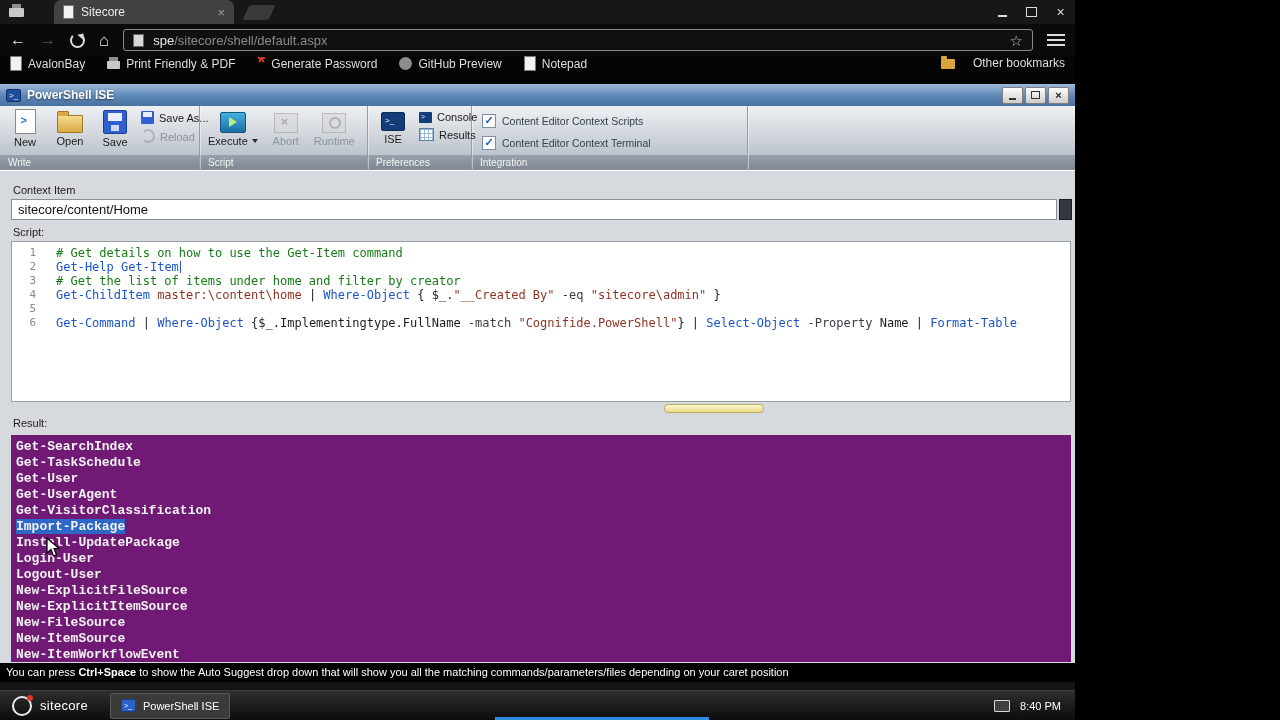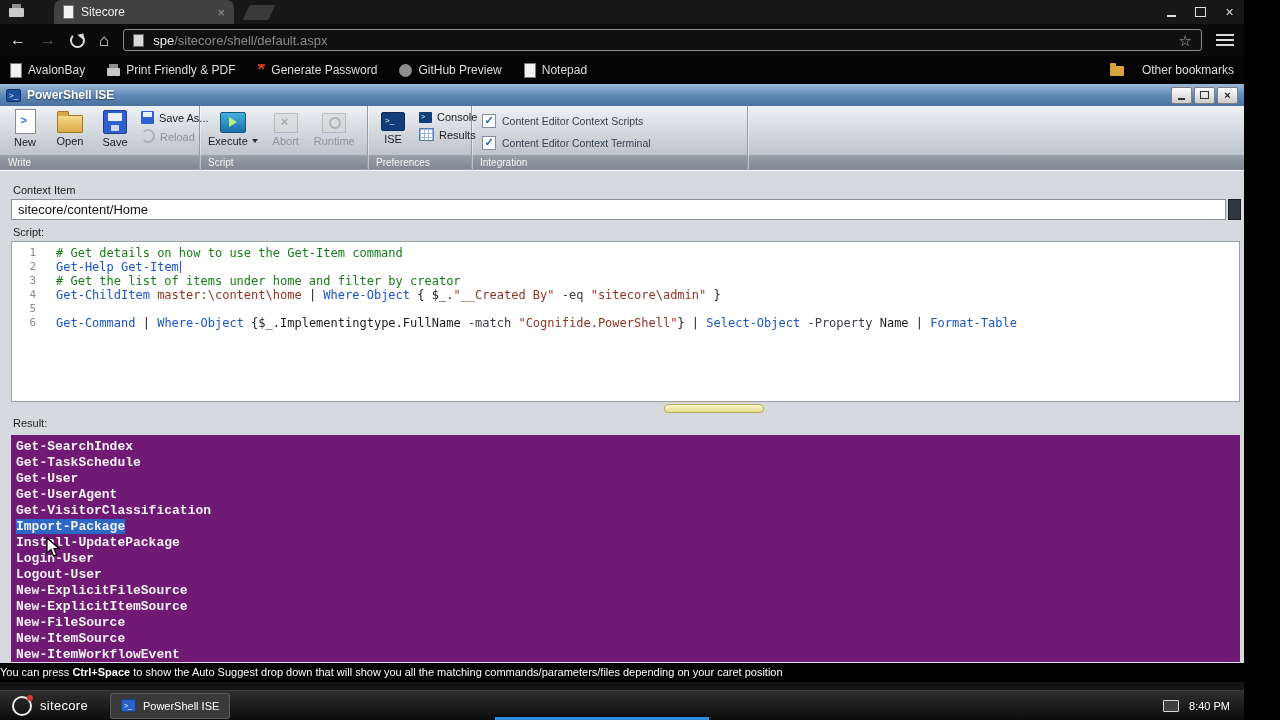--- a/index.html
+++ b/index.html
@@ -1,17 +1,17 @@
 <!DOCTYPE html>
 <html><head>
 <meta charset="utf-8">
 <style>
   html,body{margin:0;padding:0}
   body{width:1280px;height:720px;background:#000;font-family:"Liberation Sans",sans-serif;position:relative;overflow:hidden}
-  .screen{position:absolute;left:0;top:0;width:1244px;height:720px;overflow:hidden}
+  .screen{position:absolute;left:0;top:0;width:1075px;height:720px;overflow:hidden}
   .band{position:absolute;left:0;right:0}
 
   
   .titlebar{top:0;height:24px;background:#171717;display:flex;align-items:center}
   .app-icon{width:18px;height:16px;margin-left:9px;position:relative}
   .printer-glyph{position:absolute;left:0;top:4px;width:15px;height:9px;background:#c9c9c9;border-radius:1px}
   .printer-glyph::before{content:"";position:absolute;top:-4px;left:3px;width:9px;height:4px;background:#8f8f8f}
   .tab{position:absolute;left:54px;top:0;width:180px;height:24px;background:#414141;border-radius:7px 7px 0 0;display:flex;align-items:center;padding:0 9px;gap:7px;box-sizing:border-box}
   .favicon{width:9px;height:12px;background:#f2f2f2;border:1px solid #777;flex:0 0 auto}
   .tab-title{font-size:12px;color:#ececec;white-space:nowrap;overflow:hidden;flex:1}
@@ -33,21 +33,21 @@
   .urlbox{flex:1;height:22px;background:#101010;border:1px solid #8a8a8a;border-radius:3px;display:flex;align-items:center;padding:0 9px;gap:9px;box-sizing:border-box}
   .url-doc{width:9px;height:11px;background:#d8d8d8;border:1px solid #666}
   .url-text{font-size:13px;white-space:nowrap}
   .url-hl{color:#eaeaea}
   .url-rest{color:#8b8b8b}
   .star{margin-left:auto;color:#b8b8b8;font-size:15px;line-height:1}
   .menu-btn{width:18px;display:flex;flex-direction:column;justify-content:center;gap:3px}
   .menu-btn span{display:block;height:2px;background:#dcdcdc}
 
   
-  .bookmarks{top:56px;height:28px;background:#050505;display:flex;align-items:center;padding:0 10px;box-sizing:border-box}
+  .bookmarks{top:56px;height:28px;background:#050505;display:flex;align-items:flex-start;padding:0 10px;box-sizing:border-box}
   .bm-list{display:flex;align-items:center;gap:22px}
   .bm-item{display:flex;align-items:center;gap:6px;font-size:12px;color:#dedede;white-space:nowrap}
   .bm-ic{display:inline-block}
   .ic-page{width:10px;height:13px;background:#f2f2f2;border:1px solid #777}
   .ic-printer{width:13px;height:8px;background:#c9c9c9;border-radius:1px;position:relative;margin-top:3px}
   .ic-printer::before{content:"";position:absolute;top:-4px;left:2px;width:9px;height:4px;background:#8f8f8f}
   .ic-asterisk{color:#e23b2e;font-size:20px;font-weight:bold;line-height:10px;height:13px;overflow:hidden}
   .ic-asterisk::before{content:"*"}
   .ic-github{width:13px;height:13px;background:#8d8d8d;border-radius:50%}
   .bm-other{margin-left:auto;display:flex;align-items:center;gap:18px;font-size:12px;color:#dedede}
@@ -126,21 +126,21 @@
   .seg-param{color:#3c3c46}
   .seg-plain{color:#1c1c1c}
   .caret{display:inline-block;width:1.5px;height:12px;background:#2a55d0;vertical-align:-2px;margin-left:1px}
   .splitter{position:absolute;left:664px;top:233px;width:100px;height:9px;background:linear-gradient(#fbf7d0,#e8dc8a);border:1px solid #b9ad5e;border-radius:4px;box-sizing:border-box}
   .result-label{left:13px;top:246px}
   .results{position:absolute;left:11px;right:4px;top:264px;bottom:2px;background:#701a75;overflow:hidden;padding:4px 16px 0 5px;box-sizing:border-box}
   .result-line{height:16px;line-height:16px;font-family:"Liberation Mono","DejaVu Sans Mono",monospace;font-weight:bold;font-size:13px;color:#f2f2f2;white-space:pre}
   .result-line .selected{background:#2d68c8}
 
   
-  .statusbar{top:663px;height:19px;background:#000;color:#fff;font-size:11px;line-height:19px;box-sizing:border-box;white-space:nowrap}
+  .statusbar{top:663px;height:19px;background:#000;color:#fff;font-size:11px;line-height:19px;padding-left:6px;box-sizing:border-box;white-space:nowrap}
   .browser-gap{top:682px;height:8px;background:#141414}
 
   
   .taskbar{top:690px;height:30px;background:linear-gradient(#2e2e2e,#0c0c0c);border-top:1px solid #3c3c3c;display:flex;align-items:center;box-sizing:border-box}
   .start{display:flex;align-items:center;gap:8px;padding:0 12px;height:100%}
   .sc-ring{width:16px;height:16px;border:2px solid #ececec;border-radius:50%;position:relative;box-sizing:content-box}
   .sc-ring::after{content:"";position:absolute;right:-3px;top:-3px;width:6px;height:6px;background:#d8372a;border-radius:50%}
   .start-label{font-size:13px;color:#fff;letter-spacing:.3px}
   .task-btn{margin-left:10px;display:flex;align-items:center;gap:7px;height:24px;padding:0 10px;background:#3a3a3a;border:1px solid #5a5a5a;border-radius:2px;color:#fff;font-size:11px;white-space:nowrap}
   .ps-sm{width:15px;height:13px;background:#2a63c8;border:1px solid #1b3f84;border-radius:2px;color:#fff;font-size:7px;line-height:11px;padding-left:2px;box-sizing:border-box}

